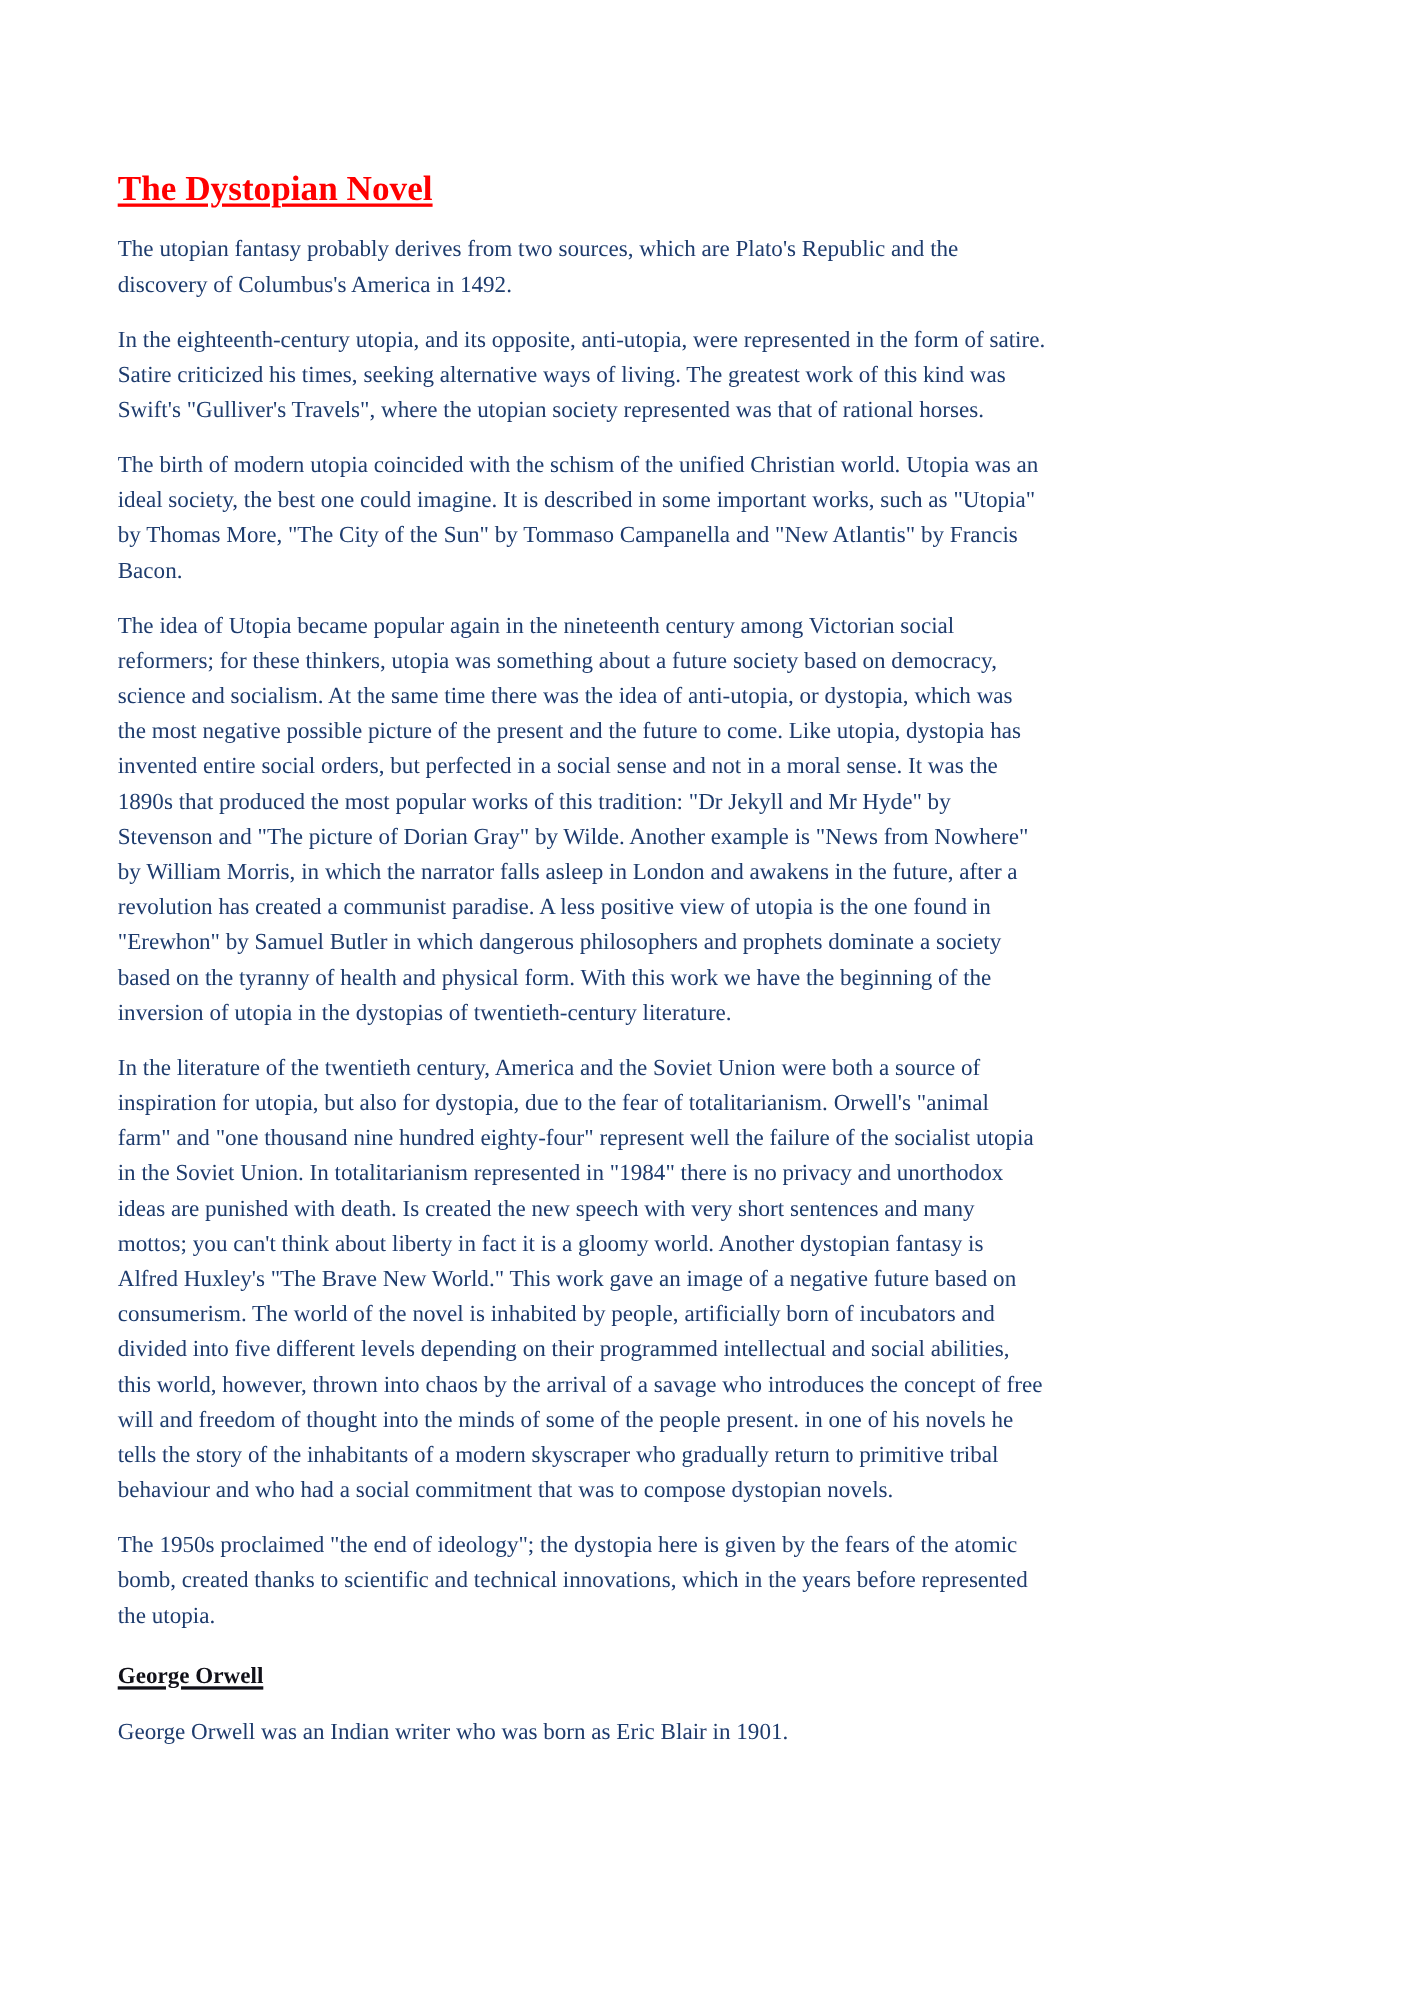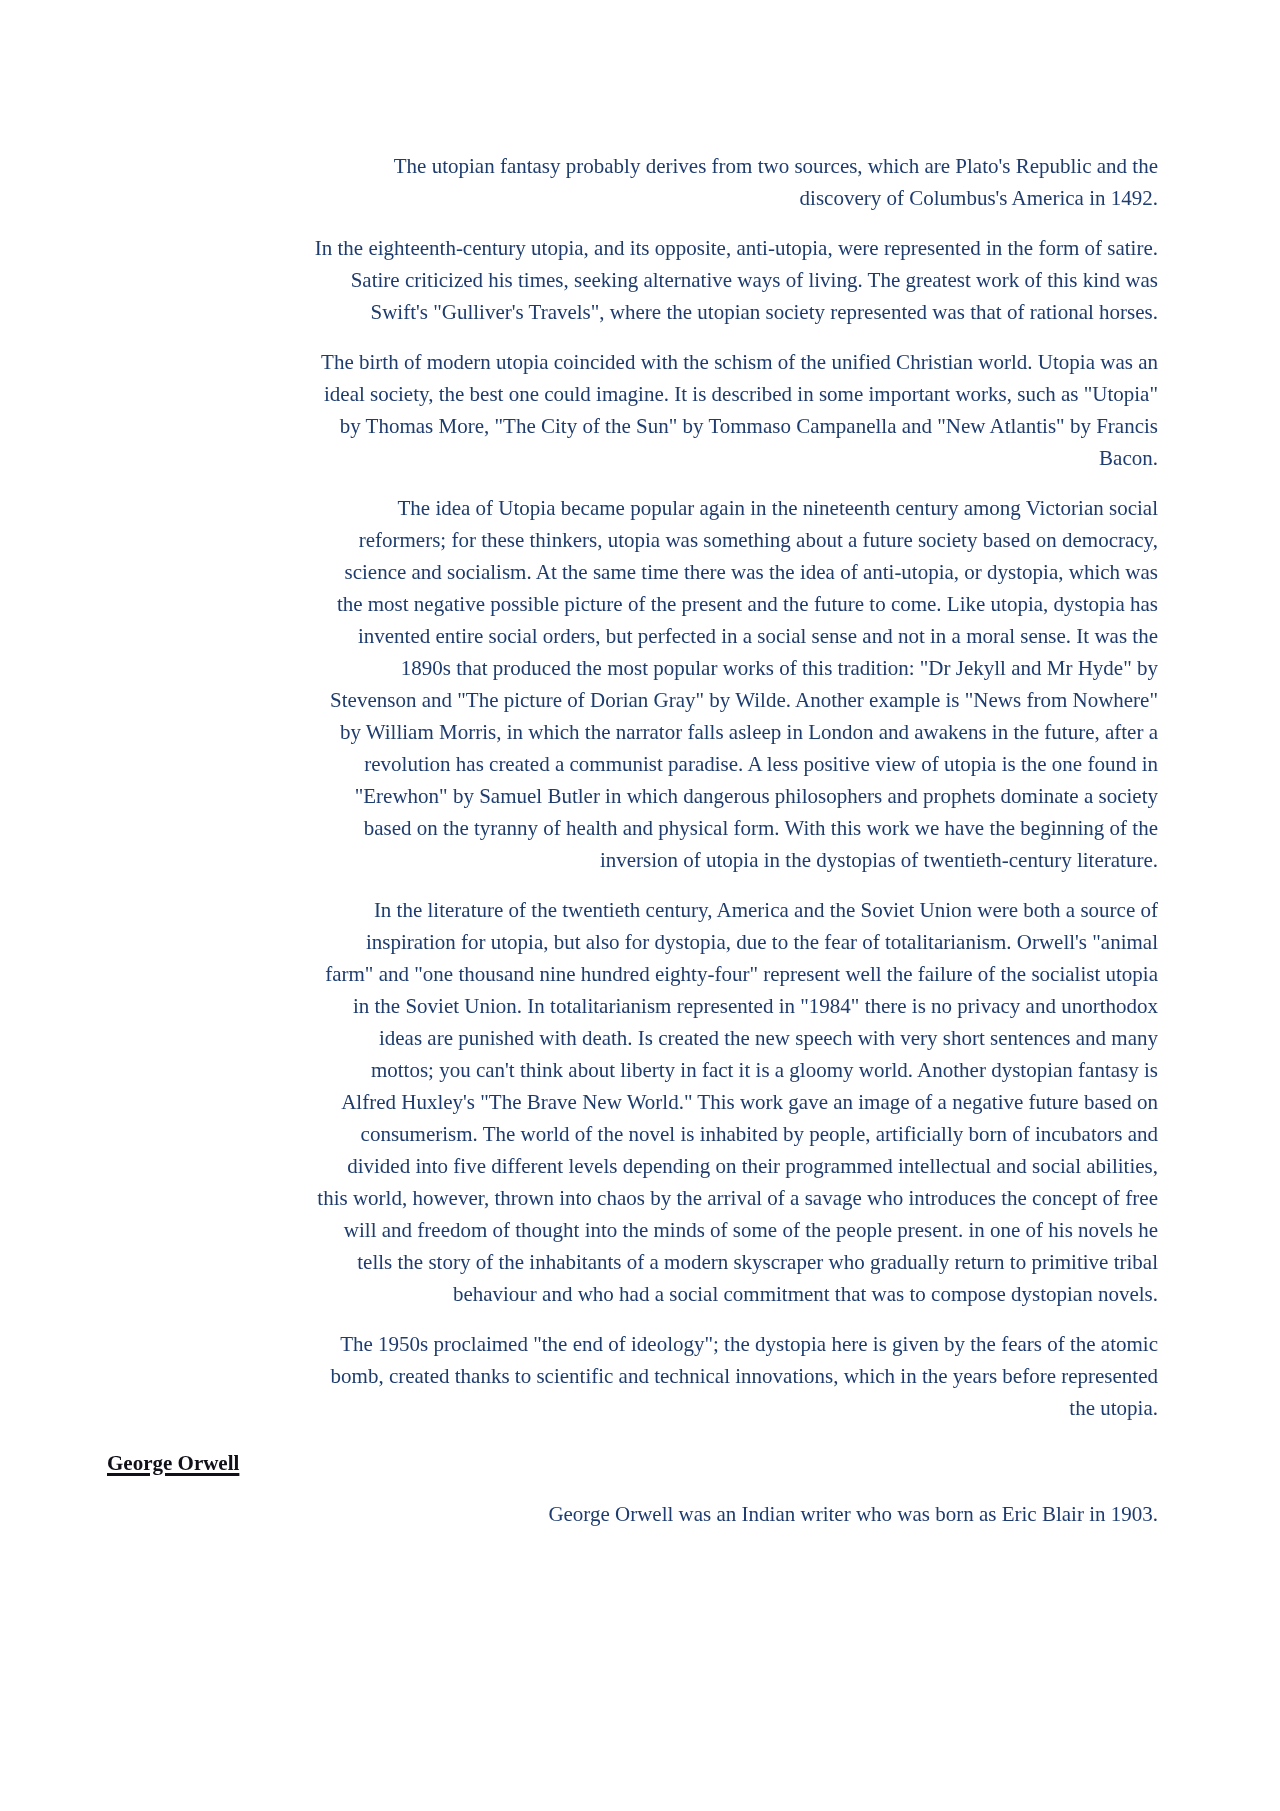--- a/index.html
+++ b/index.html
@@ -26,37 +26,37 @@
     text-decoration: underline;
     text-decoration-thickness: 3px;
     text-underline-offset: 3px;
   }
   p.doc-paragraph {
     margin: 0 0 18px 0;
     font-size: 21px;
     line-height: 32px;
     color: var(--body-text-color, #1e3c6e);
     white-space: pre-line;
-    text-align: right;
   }
   h2.doc-section-heading {
     margin: 12px 0 14px 0;
     font-size: 21px;
     line-height: 42px;
     font-weight: bold;
     color: var(--heading-color, #101018);
     text-decoration: underline;
     text-decoration-thickness: 3px;
     text-underline-offset: 3px;
   }
 </style>
 </head>
 <body>
 
 <main class="page">
+  <h1 class="doc-title">The Dystopian Novel</h1>
 
   <p class="doc-paragraph">The utopian fantasy probably derives from two sources, which are Plato's Republic and the
 discovery of Columbus's America in 1492.</p>
 
   <p class="doc-paragraph">In the eighteenth-century utopia, and its opposite, anti-utopia, were represented in the form of satire.
 Satire criticized his times, seeking alternative ways of living. The greatest work of this kind was
 Swift's "Gulliver's Travels", where the utopian society represented was that of rational horses.</p>
 
   <p class="doc-paragraph">The birth of modern utopia coincided with the schism of the unified Christian world. Utopia was an
 ideal society, the best one could imagine. It is described in some important works, such as "Utopia"
@@ -89,14 +89,14 @@
 will and freedom of thought into the minds of some of the people present. in one of his novels he
 tells the story of the inhabitants of a modern skyscraper who gradually return to primitive tribal
 behaviour and who had a social commitment that was to compose dystopian novels.</p>
 
   <p class="doc-paragraph">The 1950s proclaimed "the end of ideology"; the dystopia here is given by the fears of the atomic
 bomb, created thanks to scientific and technical innovations, which in the years before represented
 the utopia.</p>
 
   <h2 class="doc-section-heading">George Orwell</h2>
 
-  <p class="doc-paragraph">George Orwell was an Indian writer who was born as Eric Blair in 1903.</p>
+  <p class="doc-paragraph">George Orwell was an Indian writer who was born as Eric Blair in 1901.</p>
 </main>
 
 </body></html>

